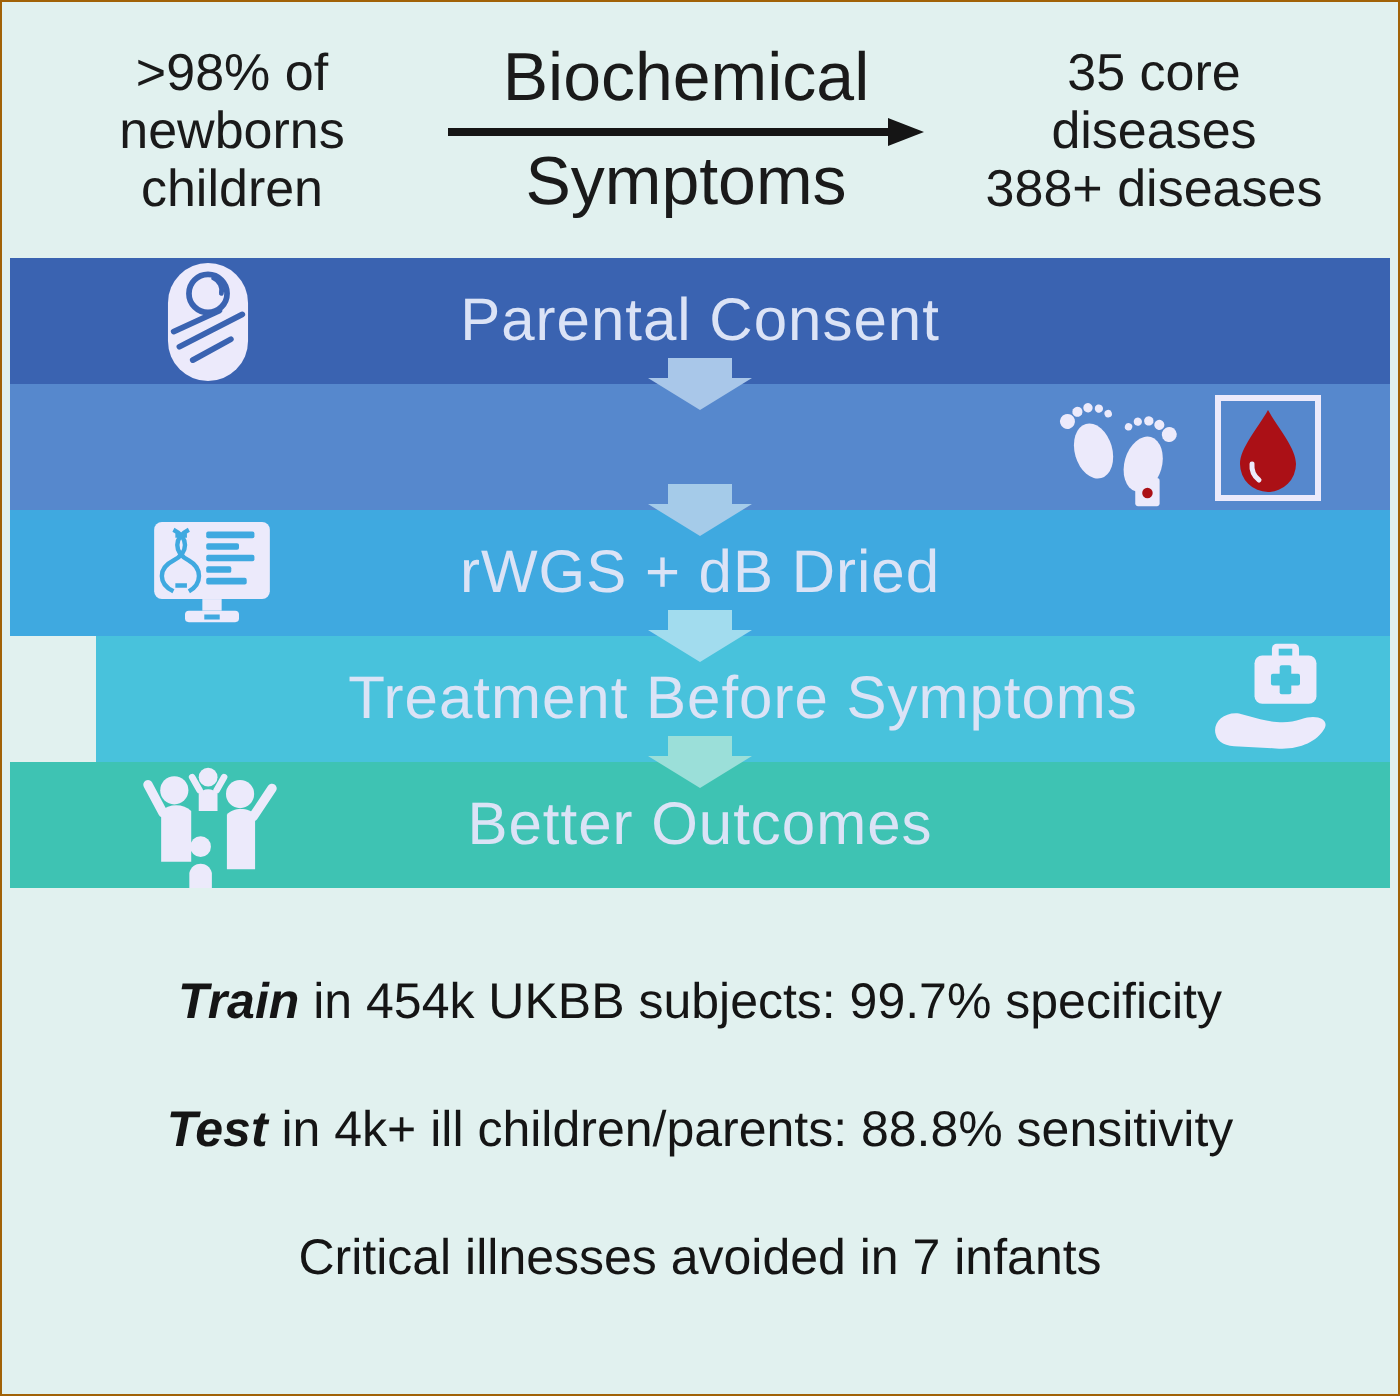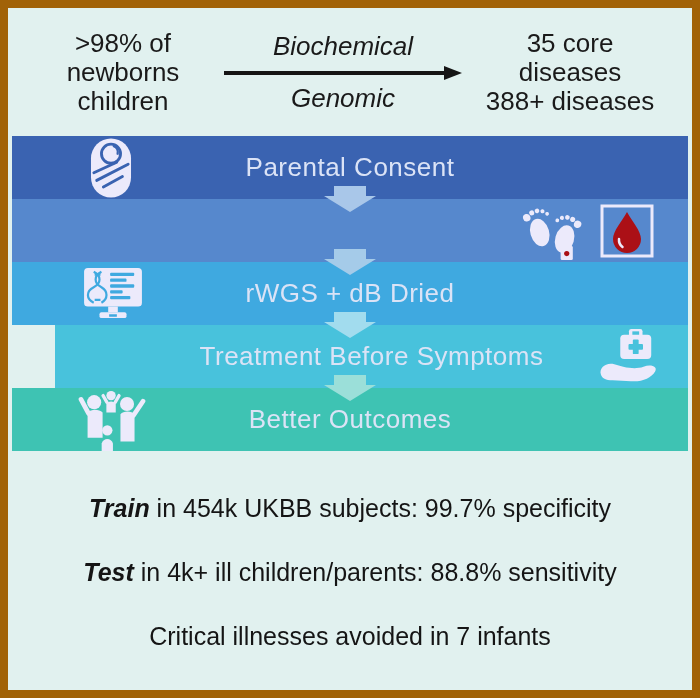--- a/index.html
+++ b/index.html
@@ -1,45 +1,45 @@
 <!DOCTYPE html>
 <html><head>
 <meta charset="utf-8">
 <style>
   * { margin: 0; padding: 0; box-sizing: border-box; }
   html, body { width: 700px; height: 698px; background: #ffffff; }
   body { font-family: "Liberation Sans", sans-serif; }
   .abstract {
     width: 700px; height: 698px;
-    border: 8px solid #a16207;
+    border: 1px solid #a16207;
     background: #e1f1ef;
     display: flex; flex-direction: column;
     overflow: hidden;
   }
   
   .top {
     height: 128px; flex: 0 0 128px;
     display: flex; align-items: center;
     padding: 0 16px;
     color: #1a1a1a;
   }
   .top-col { text-align: center; font-size: 26px; line-height: 29px; }
   .top-left  { width: 198px; }
   .top-right { width: 212px; }
   .top-mid   { flex: 1; display: flex; flex-direction: column; align-items: center; }
-  .top-mid .lbl { font-size: 26px; line-height: 28px; font-style: italic; }
+  .top-mid .lbl { font-size: 34px; line-height: 28px; }
   .h-arrow { margin: 5px 0 3px 0; display: block; }
   
   .stack { position: relative; margin: 0 4px; flex: 0 0 315px; }
   .band {
     height: 63px; position: relative;
     display: flex; align-items: center; justify-content: center;
   }
   .band-label {
-    color: #dbe3f6; font-size: 26px; letter-spacing: 0.5px;
+    color: #dbe3f6; font-size: 30px; letter-spacing: 0.5px;
     text-align: center; white-space: nowrap;
   }
   .icon { position: absolute; top: 50%; transform: translateY(-50%); }
   .icon-left-1  { left: 76px; }
   .icon-left-3  { left: 70px; }
   .icon-left-5  { left: 66px; }
   .icon-right-2a { right: 96px; }
   .icon-right-2b { right: 34px; }
   .icon-right-4 { right: 28px; }
   .chev { position: absolute; left: 50%; margin-left: -26px; z-index: 3; }
@@ -67,21 +67,21 @@
       <div>&gt;98% of</div>
       <div>newborns</div>
       <div>children</div>
     </div>
     <div class="top-mid">
       <div class="lbl">Biochemical</div>
       <svg class="h-arrow" width="242" height="16" viewBox="0 0 242 16">
         <line x1="2" y1="8" x2="224" y2="8" stroke="#151515" stroke-width="4"></line>
         <path d="M222 1 L240 8 L222 15 Z" fill="#151515"></path>
       </svg>
-      <div class="lbl">Genomic</div>
+      <div class="lbl">Symptoms</div>
     </div>
     <div class="top-col top-right">
       <div>35 core</div>
       <div>diseases</div>
       <div>388+ diseases</div>
     </div>
   </div>
 
   <div class="stack">
 

